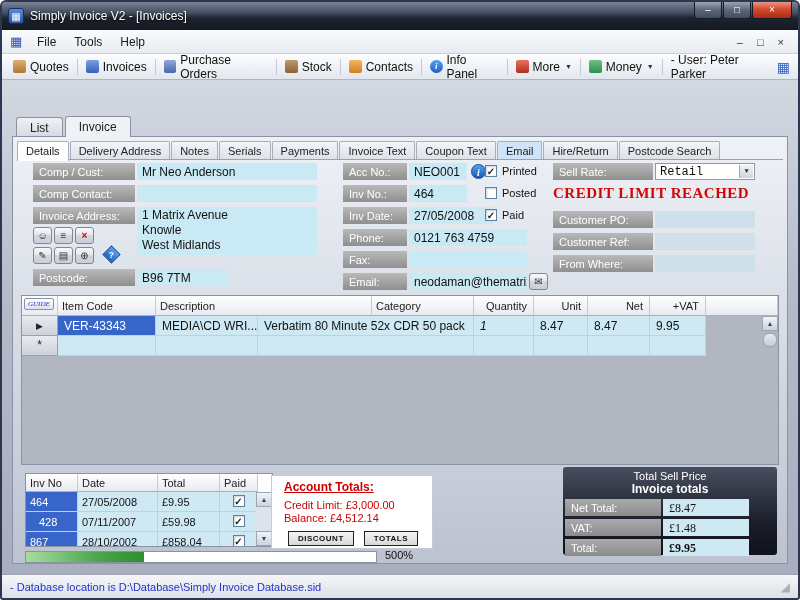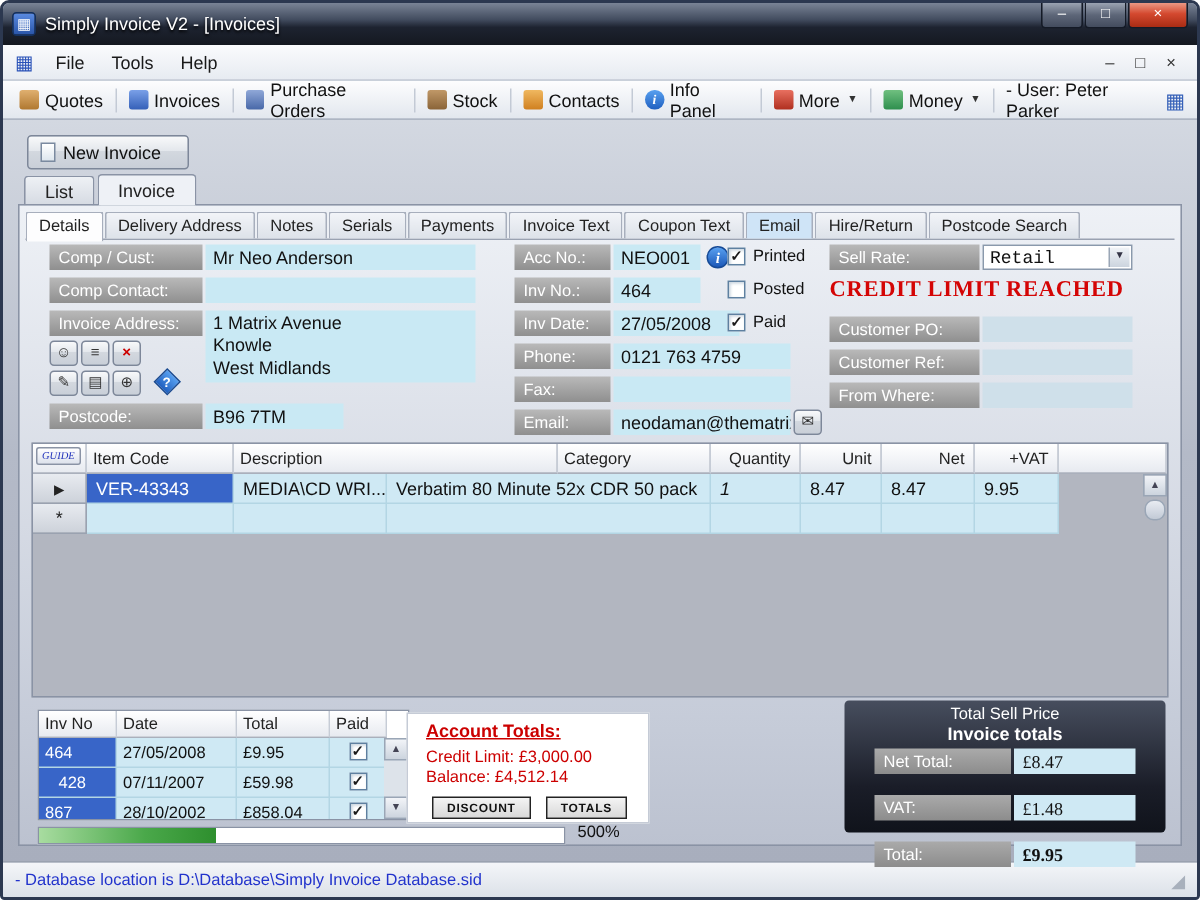--- a/index.html
+++ b/index.html
@@ -150,24 +150,24 @@
   .acct { position: absolute; left: 258px; top: 338px; width: 162px; height: 74px; background: #fff;
           border: 1px solid #c5cbd6; font-size: 11px; }
   .acct-title { color: #cc0000; font-weight: bold; text-decoration: underline; font-size: 12px;
                 padding: 4px 0 4px 12px; }
   .acct-row { color: #cc0000; padding: 1px 16px 0 12px; }
   .acct-btns { display: flex; gap: 10px; padding: 7px 0 0 16px; }
   .abtn { border: 1px solid #222; background: linear-gradient(#f4f4f4,#d8d8d8); font-size: 8px;
           font-weight: bold; padding: 2px 9px; letter-spacing: 0.5px; color: #111; }
 
   .itotals { position: absolute; left: 550px; top: 330px; width: 214px; height: 88px;
-             background: linear-gradient(#474e5e,#1a1d28 65%,#10131b); border-radius: 3px; padding: 3px 20px; }
+             background: linear-gradient(#474e5e,#1a1d28 65%,#10131b); border-radius: 3px; padding: 3px 2px; }
   .it-head { color: #fff; font-size: 11px; text-align: center; }
   .it-title { color: #fff; font-size: 12px; font-weight: bold; text-align: center; padding: 0 0 3px; }
-  .it-row { display: flex; margin-bottom: 14px; }
+  .it-row { display: flex; margin-bottom: 3px; }
   .it-label { width: 96px; background: linear-gradient(#aaaaaa,#8c8c8c); color: #fff; font-size: 11px;
               padding: 3px 0 0 6px; height: 17px; }
   .it-val { width: 86px; background: #cfe9f4; color: #111; font-size: 12px; padding: 2px 0 0 6px;
             margin-left: 2px; height: 17px; font-family: Liberation Serif, serif; }
   .it-val.b { font-weight: bold; }
 
   
   .statusbar { height: 24px; background: linear-gradient(#f4f6f9,#dce1e8); border-top: 1px solid #9aa2b0;
                display: flex; align-items: center; padding: 0 8px; font-size: 11px; color: #2233cc; }
   .grip { margin-left: auto; color: #a8b0bc; font-size: 12px; }
@@ -241,24 +241,20 @@
       <span>Money</span>
       <span class="darr">▼</span>
     </span>
     <span class="tsep"></span>
     <span class="titem">- User: Peter Parker</span>
     <span class="tgrid">▦</span>
   </div>
 
   <div class="content">
 
-    <div class="vbtn new-inv">
-      <span class="page-ico"></span>
-      <span>New Invoice</span>
-    </div>
 
     <div class="main-tabs">
       <span class="mtab">List</span>
       <span class="mtab active">Invoice</span>
     </div>
 
     <div class="tab-page">
 
       <div class="sub-tabs">
         <span class="stab active">Details</span>

